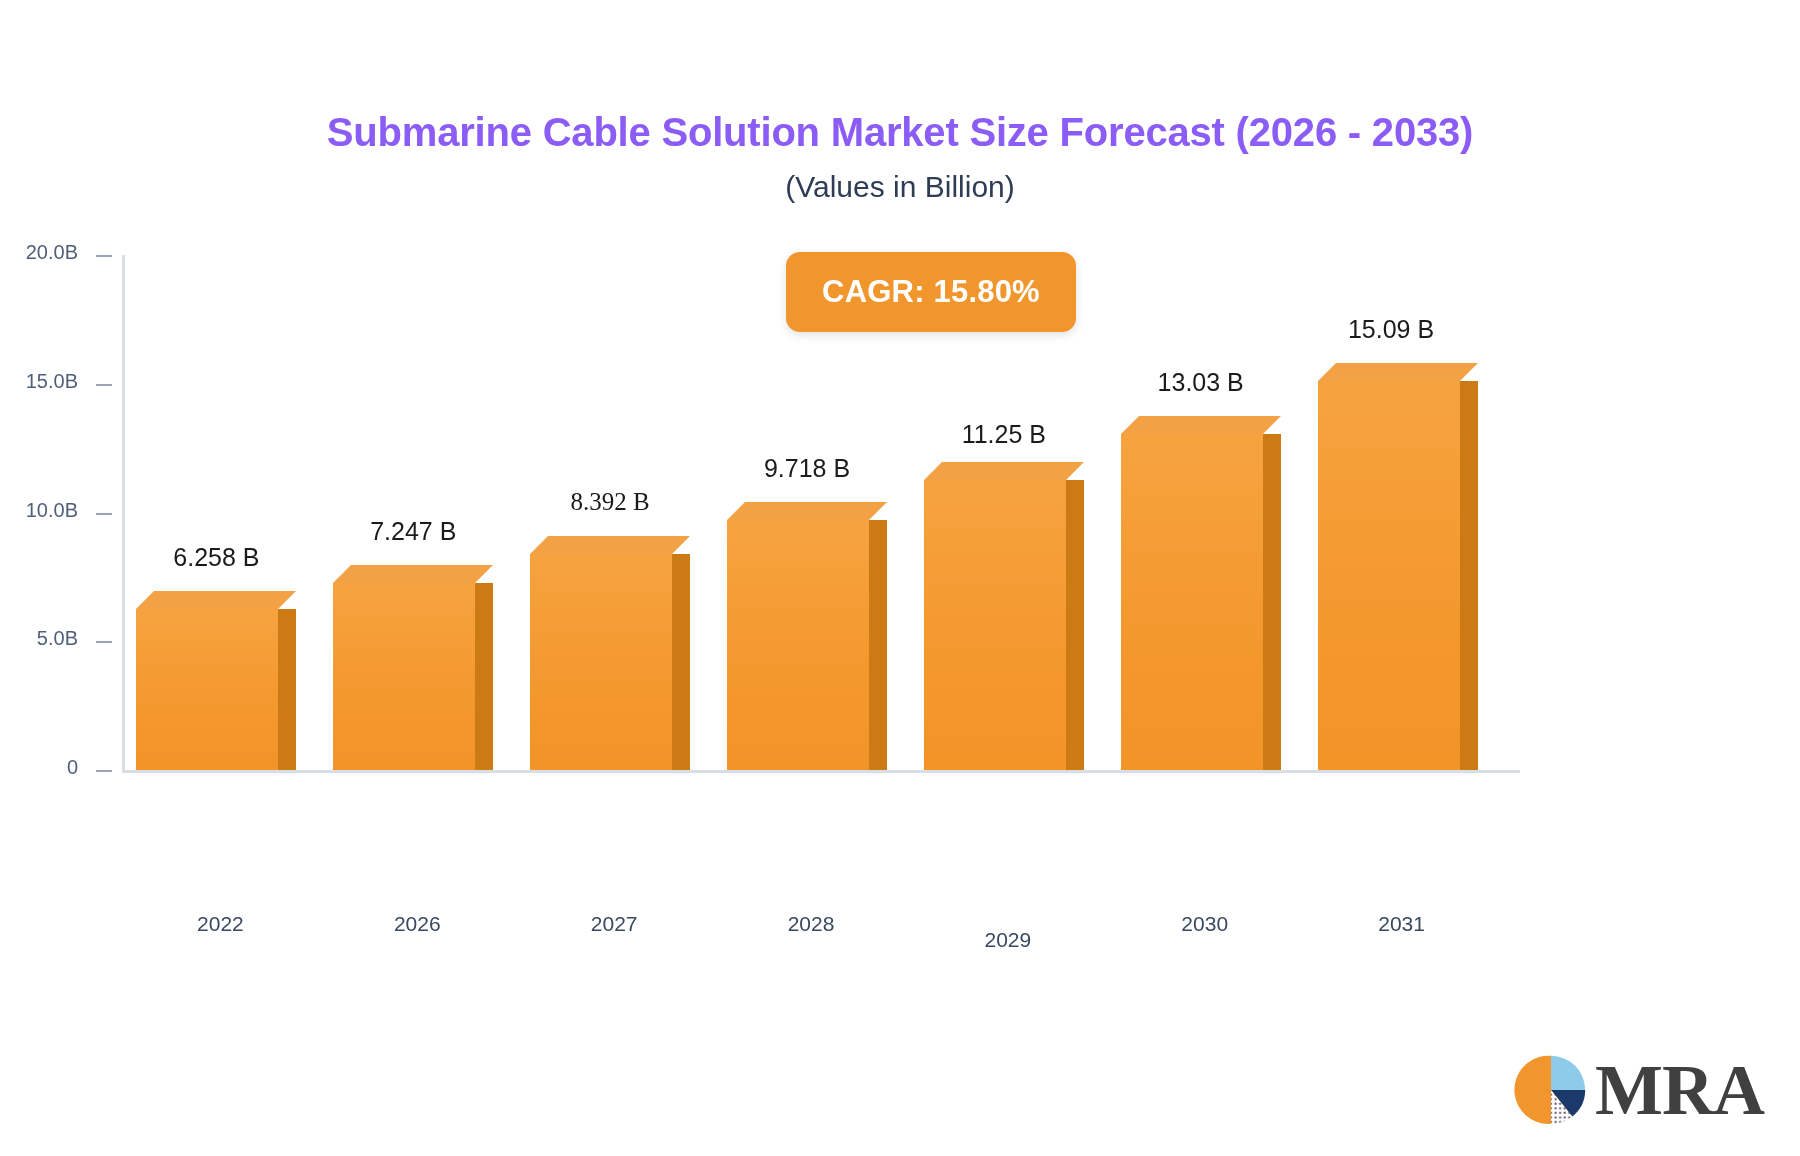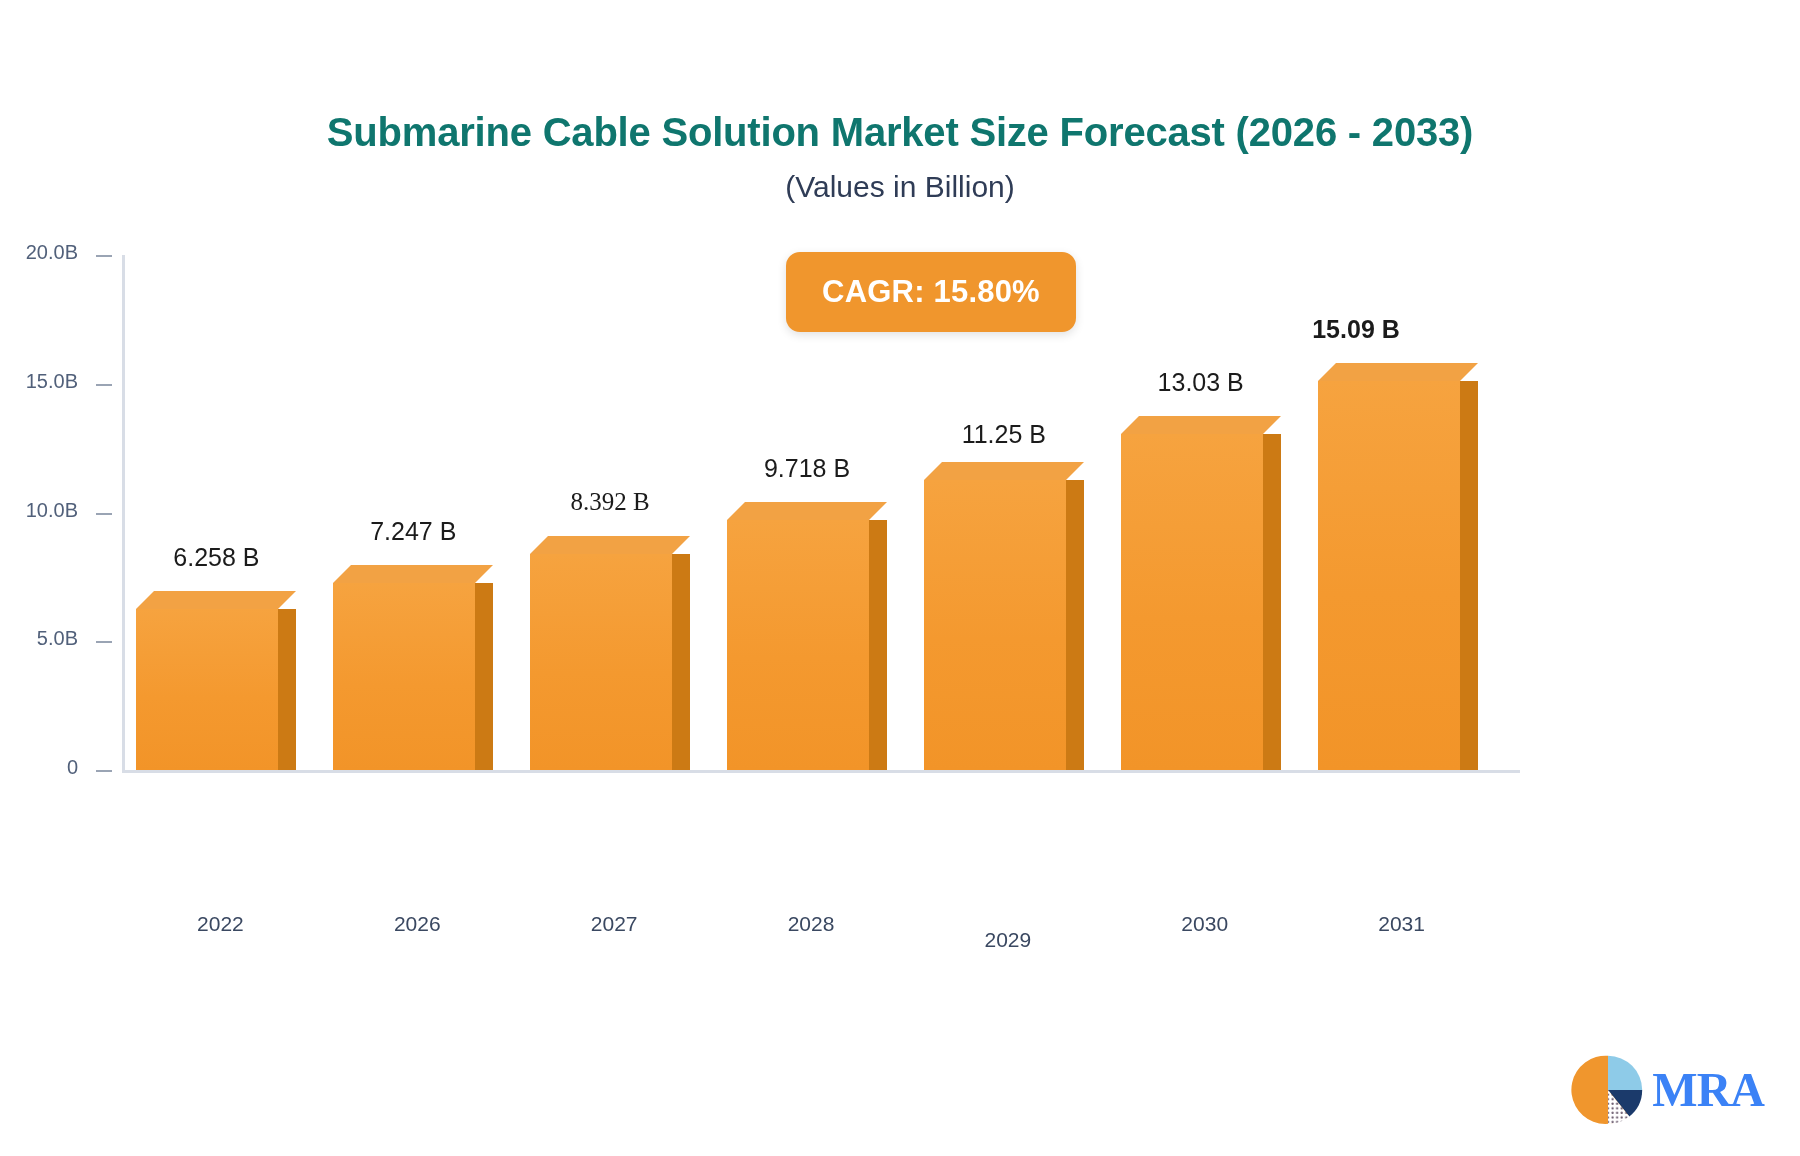--- a/index.html
+++ b/index.html
@@ -18,21 +18,21 @@
 
   
   #chart-title {
     position: absolute;
     top: 112px;
     left: 0;
     width: 1800px;
     text-align: center;
     font-size: 40px;
     font-weight: bold;
-    color: #0f766e;
+    color: #8b5cf6;
     letter-spacing: -0.2px;
     line-height: 1;
   }
   #chart-subtitle {
     position: absolute;
     top: 172px;
     left: 0;
     width: 1800px;
     text-align: center;
     font-size: 30px;
@@ -129,23 +129,23 @@
     position: absolute;
     right: 36px;
     bottom: 28px;
     display: flex;
     align-items: center;
     gap: 6px;
   }
   #logo-mark { display: block; }
   #logo-text {
     font-family: "Liberation Serif", serif;
-    font-size: 48px;
+    font-size: 72px;
     font-weight: bold;
-    color: #3b82f6;
+    color: #404040;
     line-height: 0.9;
     letter-spacing: -1px;
   }
 </style>
 </head>
 <body>
 
 <div id="chart-title">Submarine Cable Solution Market Size Forecast (2026 - 2033)</div>
 
 <div id="chart-subtitle">(Values in Billion)</div>
@@ -221,21 +221,21 @@
     </div>
     <div class="bar-label" style="left: 1070.71px; top: 368.478px;">13.03 B</div>
     <div class="x-tick-label" style="left: 1104.71px;">2030</div>
     <div class="bar-group" style="left: 1317.57px; top: 363.433px; width: 160px; height: 406.567px; bottom: auto;">
       <div class="bar-side" style="left: 142px; top: 18px; height: 388.567px; width: 18px; bottom: auto;"></div>
       <svg width="160" height="19" style="position:absolute;left:0;top:0;">
         <polygon points="18,0 160,0 142,18 0,18" fill="#f2a244"></polygon>
       </svg>
       <div class="bar-front" style="left: 0px; top: 18px; width: 142px; height: 388.567px; bottom: auto;"></div>
     </div>
-    <div class="bar-label" style="left: 1226px; top: 315.433px; font-weight: bold;">15.09 B</div>
+    <div class="bar-label" style="left: 1261px; top: 315.433px;">15.09 B</div>
     <div class="x-tick-label" style="left: 1301.57px;">2031</div>
   </div>
 
 <div id="logo">
   <svg id="logo-mark" width="76" height="76" viewBox="0 0 100 100">
     <defs>
       <pattern id="dots" width="6" height="6" patternUnits="userSpaceOnUse">
         <rect width="6" height="6" fill="#ffffff"></rect>
         <circle cx="2" cy="2" r="1.5" fill="#6b5b6e"></circle>
       </pattern>

